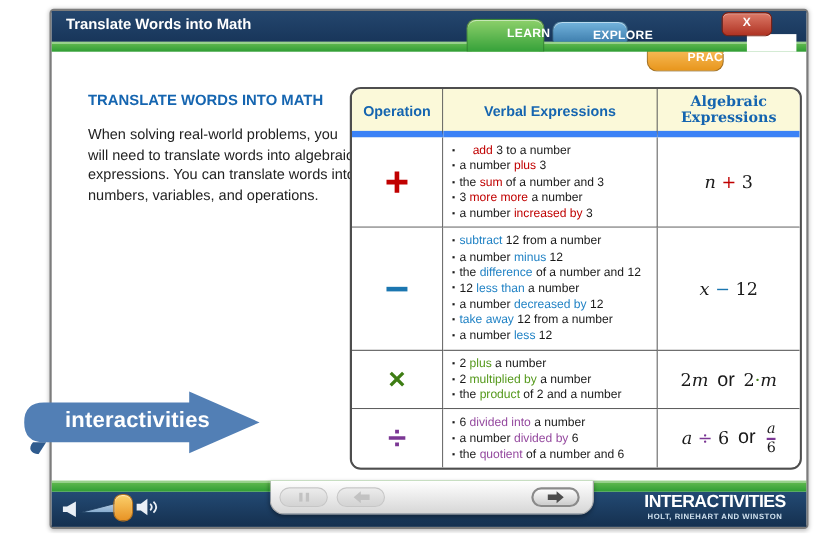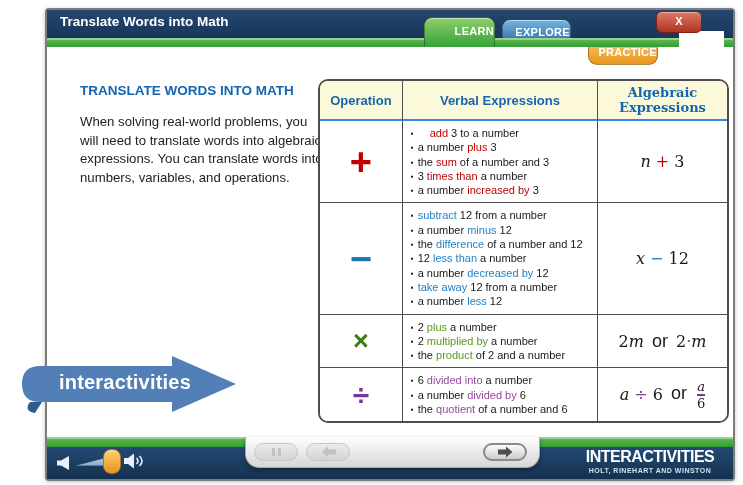--- a/index.html
+++ b/index.html
@@ -11,22 +11,22 @@
     box-shadow:0 1px 4px rgba(0,0,0,.25);}
   .topbar{position:absolute;left:47px;top:10px;width:686px;height:28px;
     background:linear-gradient(#24466e,#18365a);}
   .window-title{position:absolute;left:60px;top:14px;color:#fff;font-size:13.5px;font-weight:bold;}
   .green-strip{position:absolute;left:47px;width:686px;
     background:linear-gradient(#68bd53,#2f9d34);box-shadow:inset 0 2px 0 rgba(255,255,255,.35);}
   .green-top{top:38px;height:9px;z-index:2;}
   .green-bottom{top:437px;height:10px;z-index:2;}
   
   .tab{position:absolute;box-sizing:border-box;border-radius:9px 9px 0 0;
-    color:#fff;font-size:11px;font-weight:bold;text-align:right;letter-spacing:.3px;
-    border:1px solid rgba(0,0,0,.3);box-shadow:inset 0 1px 0 rgba(255,255,255,.5);cursor:pointer;}
+    color:#fff;font-size:11px;font-weight:bold;text-align:left;letter-spacing:.3px;
+    border:1px solid rgba(0,0,0,.3);box-shadow:inset 0 1px 0 rgba(255,255,255,.5);cursor:pointer;padding-left:36px;}
   .tab-learn{left:424px;top:17px;width:71px;height:30px;line-height:26px;z-index:3;
     background:linear-gradient(#8ed06b,#35a139);border-bottom:none;}
   .tab-explore{left:502px;top:19px;width:69px;height:26px;line-height:24px;z-index:1;
     background:linear-gradient(#74b4dd,#2e6e9f);border-radius:9px;}
   .tab-practice{left:588px;top:19px;width:70px;height:26px;line-height:24px;z-index:1;
     background:linear-gradient(#fbc568,#e8961d);border-radius:9px;margin-top:20px;}
   .close-btn{position:absolute;left:656px;top:11px;width:44px;height:20px;z-index:5;
     background:linear-gradient(#dd7a68,#af3323);border:1px solid #7e2012;border-radius:6px;
     color:#fff;font-size:11px;font-weight:bold;text-align:center;line-height:18px;cursor:pointer;
     box-shadow:inset 0 1px 0 rgba(255,255,255,.4);}
@@ -35,21 +35,21 @@
   .lesson-heading{position:absolute;left:80px;top:83px;width:255px;
     color:#1565b0;font-size:13.5px;font-weight:bold;}
   .lesson-intro{position:absolute;left:80px;top:113px;width:244px;
     color:#222;font-size:13.2px;line-height:1.42;}
   
   .table-wrap{position:absolute;left:318px;top:79px;width:411px;box-sizing:border-box;
     border:2px solid #4e4e4e;border-radius:10px;overflow:hidden;background:#fff;}
   table.lesson-table{width:100%;border-collapse:separate;border-spacing:0;}
   .lesson-table th{background:#fbf9d9;color:#1565b0;font-size:13px;font-weight:bold;
     text-align:center;padding:4px 2px;height:29px;
-    border-bottom:2px solid #3b82f6;border-right:1px solid #4e4e4e;}
+    border-bottom:6px solid #3b82f6;border-right:1px solid #4e4e4e;}
   .lesson-table th:last-child{border-right:none;}
   .lesson-table td{border-bottom:1px solid #4e4e4e;border-right:1px solid #4e4e4e;
     vertical-align:middle;background:#fff;}
   .lesson-table td:last-child{border-right:none;}
   .lesson-table tr:last-child td{border-bottom:none;}
   .op-cell{width:80px;text-align:center;}
   .verbal-cell{width:197px;padding:5px 4px 5px 8px;}
   .alg-cell{width:130px;text-align:center;font-family:"DejaVu Serif",serif;font-size:16px;color:#1a1a1a;}
   .op-symbol{font-weight:bold;line-height:1;}
   .op-add,.op-subtract{font-size:38px;}
@@ -122,21 +122,21 @@
         </tr>
       </thead>
       <tbody>
           <tr>
             <td class="op-cell"><span class="op-symbol op-add" style="color: rgb(192, 0, 0);">+</span></td>
             <td class="verbal-cell">
               <ul class="vlist">
                 <li><span style="color: rgb(192, 0, 0); margin-left: 12px;">add</span><span> 3 to a number</span></li>
                 <li><span>a number </span><span style="color: rgb(192, 0, 0);">plus</span><span> 3</span></li>
                 <li><span>the </span><span style="color: rgb(192, 0, 0);">sum</span><span> of a number and 3</span></li>
-                <li><span>3 </span><span style="color: rgb(192, 0, 0);">times than</span><span> a number</span></li>
+                <li><span>3 </span><span style="color: rgb(192, 0, 0);">more more</span><span> a number</span></li>
                 <li><span>a number </span><span style="color: rgb(192, 0, 0);">increased by</span><span> 3</span></li>
               </ul>
             </td>
             <td class="alg-cell"><span class="var">n</span><span style="color: rgb(192, 0, 0);"> + </span><span>3</span></td>
           </tr>
           <tr>
             <td class="op-cell"><span class="op-symbol op-subtract" style="color: rgb(27, 118, 176);">−</span></td>
             <td class="verbal-cell">
               <ul class="vlist">
                 <li><span style="color: rgb(34, 131, 197);">subtract</span><span> 12 from a number</span></li>

